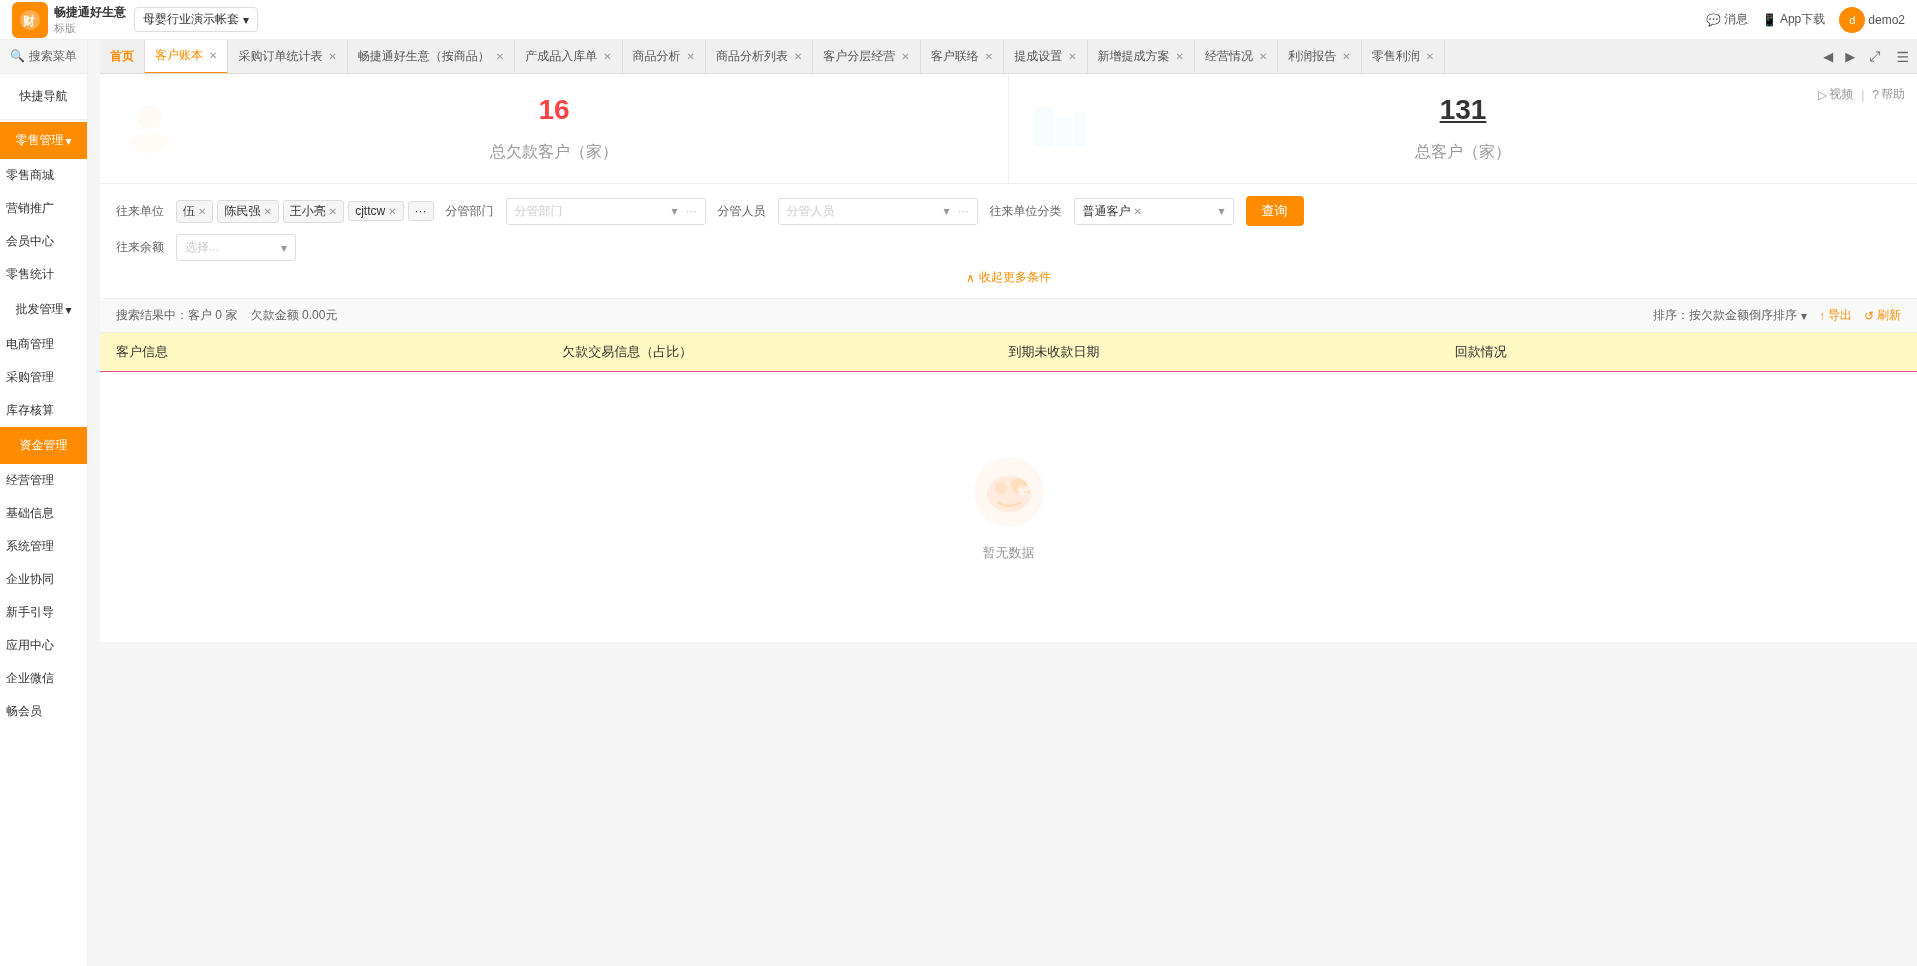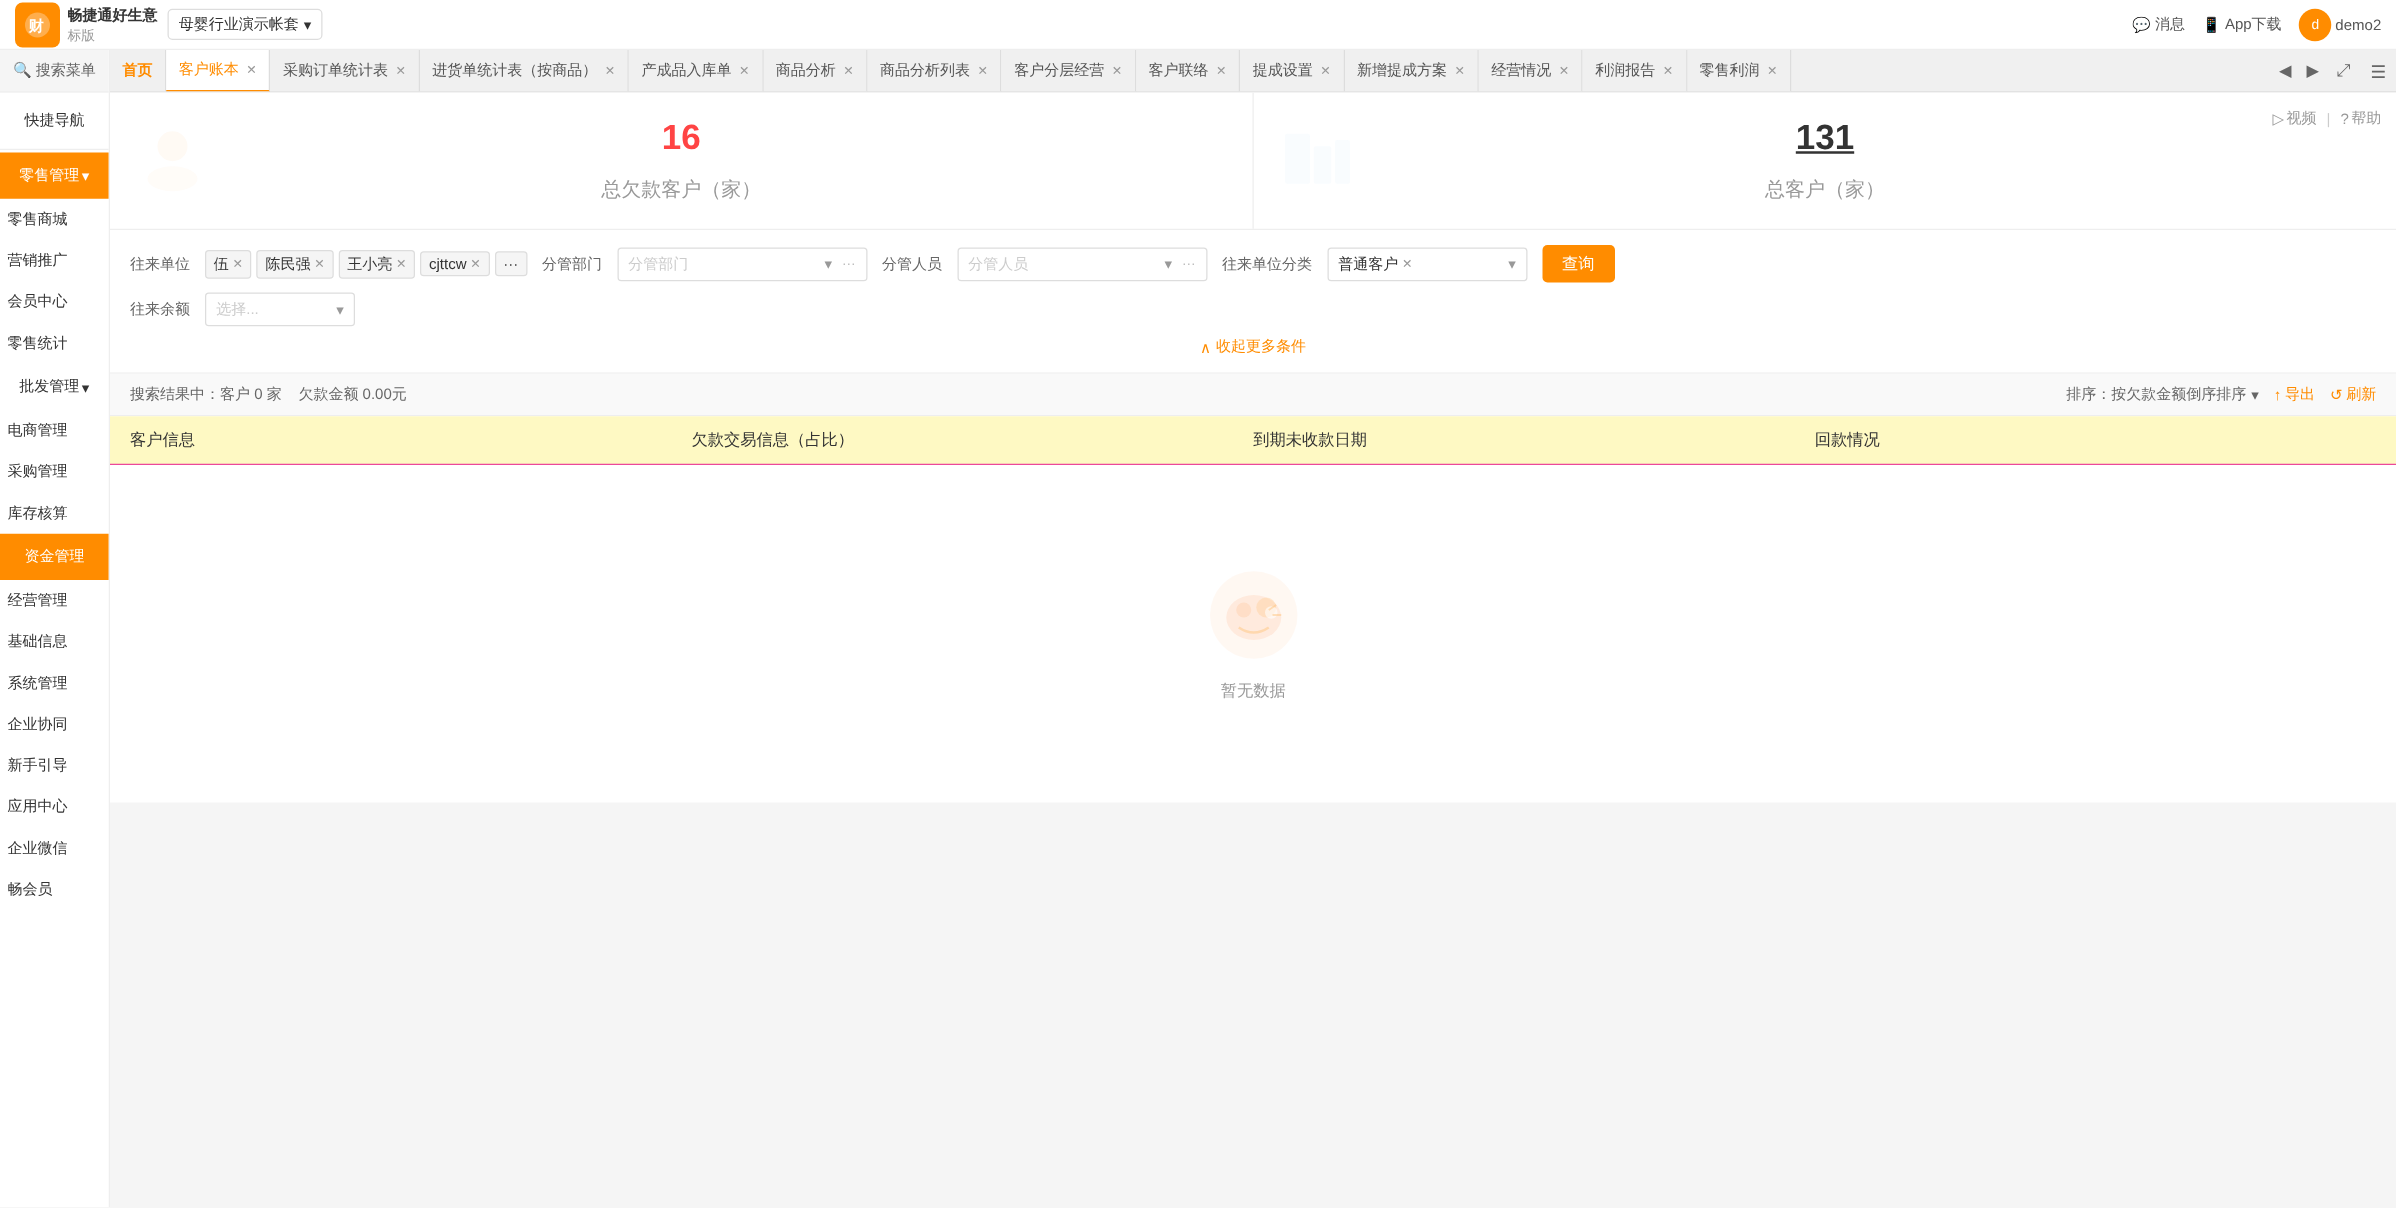--- a/index.html
+++ b/index.html
@@ -10,21 +10,21 @@
     .top-bar-left { display: flex; align-items: center; gap: 8px; }
     .logo-area { display: flex; align-items: center; gap: 6px; }
     .logo-icon { width: 36px; height: 36px; background: #ff8c00; border-radius: 6px; display: flex; align-items: center; justify-content: center; color: #fff; font-size: 18px; }
     .logo-title { font-weight: bold; color: #333; font-size: 12px; }
     .dropdown-select { display: flex; align-items: center; gap: 4px; background: #fff; border: 1px solid #ddd; border-radius: 4px; padding: 3px 8px; cursor: pointer; font-size: 12px; color: #333; }
     .top-bar-right { display: flex; align-items: center; gap: 14px; font-size: 12px; color: #555; }
     .top-bar-btn { display: flex; align-items: center; gap: 3px; cursor: pointer; color: #555; }
     .avatar { width: 26px; height: 26px; border-radius: 50%; background: #ff8c00; display: flex; align-items: center; justify-content: center; color: #fff; font-size: 11px; }
 
     
-    .main-layout { display: flex; flex: 1; overflow: hidden; }
+    .main-layout { display: flex; flex: 1; overflow: hidden; gap: 12px; }
 
     
     .sidebar { width: 88px; background: #fff; border-right: 1px solid #eee; display: flex; flex-direction: column; flex-shrink: 0; overflow-y: auto; }
     .sidebar-search { padding: 8px 6px; background: #f5f5f5; text-align: center; font-size: 12px; color: #666; cursor: pointer; border-bottom: 1px solid #eee; }
     .sidebar-nav { padding: 4px 0; border-bottom: 1px solid #eee; }
     .sidebar-item { display: flex; align-items: center; justify-content: center; padding: 10px 6px; cursor: pointer; font-size: 12px; color: #333; text-align: center; }
     .sidebar-item.active { background: #ff8c00; color: #fff; }
     .sidebar-sub { padding: 2px 0; }
     .sidebar-sub-item { padding: 8px 6px; font-size: 12px; color: #333; cursor: pointer; }
 
@@ -209,21 +209,21 @@
       </div>
       <div class="tab active">
         <span>客户账本</span>
         <span class="close-btn">✕</span>
       </div>
       <div class="tab">
         <span>采购订单统计表</span>
         <span class="close-btn">✕</span>
       </div>
       <div class="tab">
-        <span>进货单统计表（按商品）</span>
+        <span>畅捷通好生意（按商品）</span>
         <span class="close-btn">✕</span>
       </div>
       <div class="tab">
         <span>产成品入库单</span>
         <span class="close-btn">✕</span>
       </div>
       <div class="tab">
         <span>商品分析</span>
         <span class="close-btn">✕</span>
       </div>

